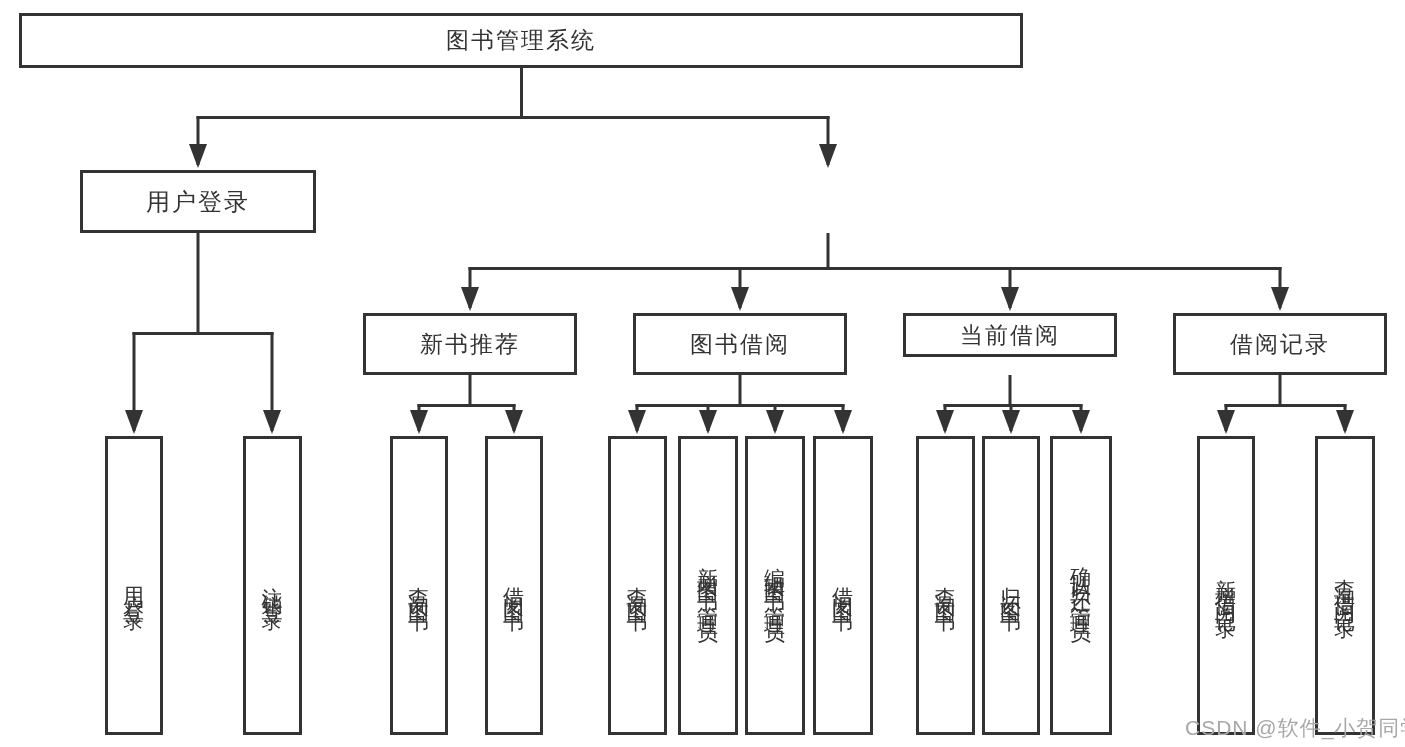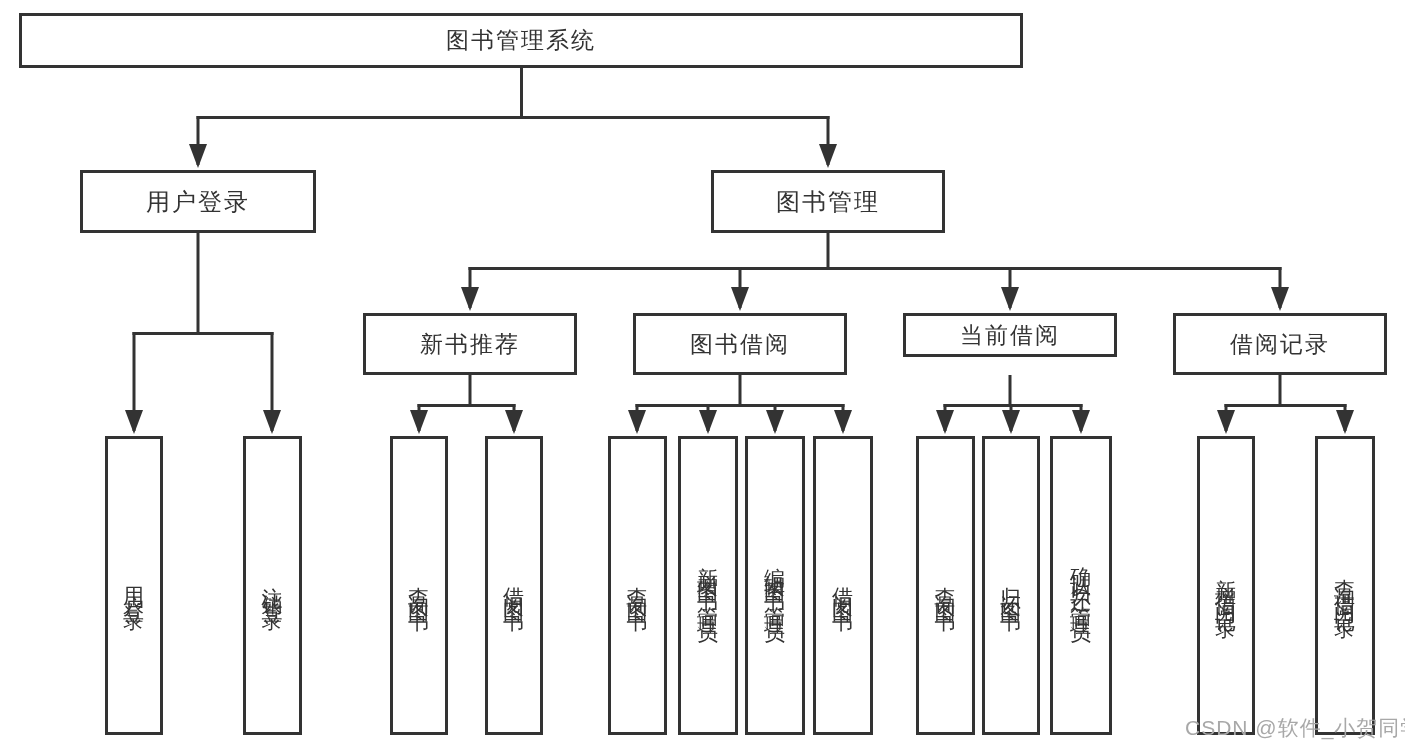--- a/index.html
+++ b/index.html
@@ -124,23 +124,20 @@
     </g>
   </svg>
 
   <div class="box h root" style="left:19px;top:13px;width:1004px;height:55px">
     <span class="lbl">图书管理系统</span>
   </div>
 
   <div class="box h" style="left:80px;top:170px;width:236px;height:63px">
     <span class="lbl">用户登录</span>
   </div>
-  <div class="box h" style="left:711px;top:170px;width:234px;height:63px">
-    <span class="lbl">图书管理</span>
-  </div>
 
   <div class="box h l3" style="left:633px;top:313px;width:214px;height:62px">
     <span class="lbl">图书借阅</span>
   </div>
   <div class="box h l3" style="left:363px;top:313px;width:214px;height:62px">
     <span class="lbl">新书推荐</span>
   </div>
   <div class="box h l3" style="left:903px;top:313px;width:214px;height:44px">
     <span class="lbl">当前借阅</span>
   </div>

